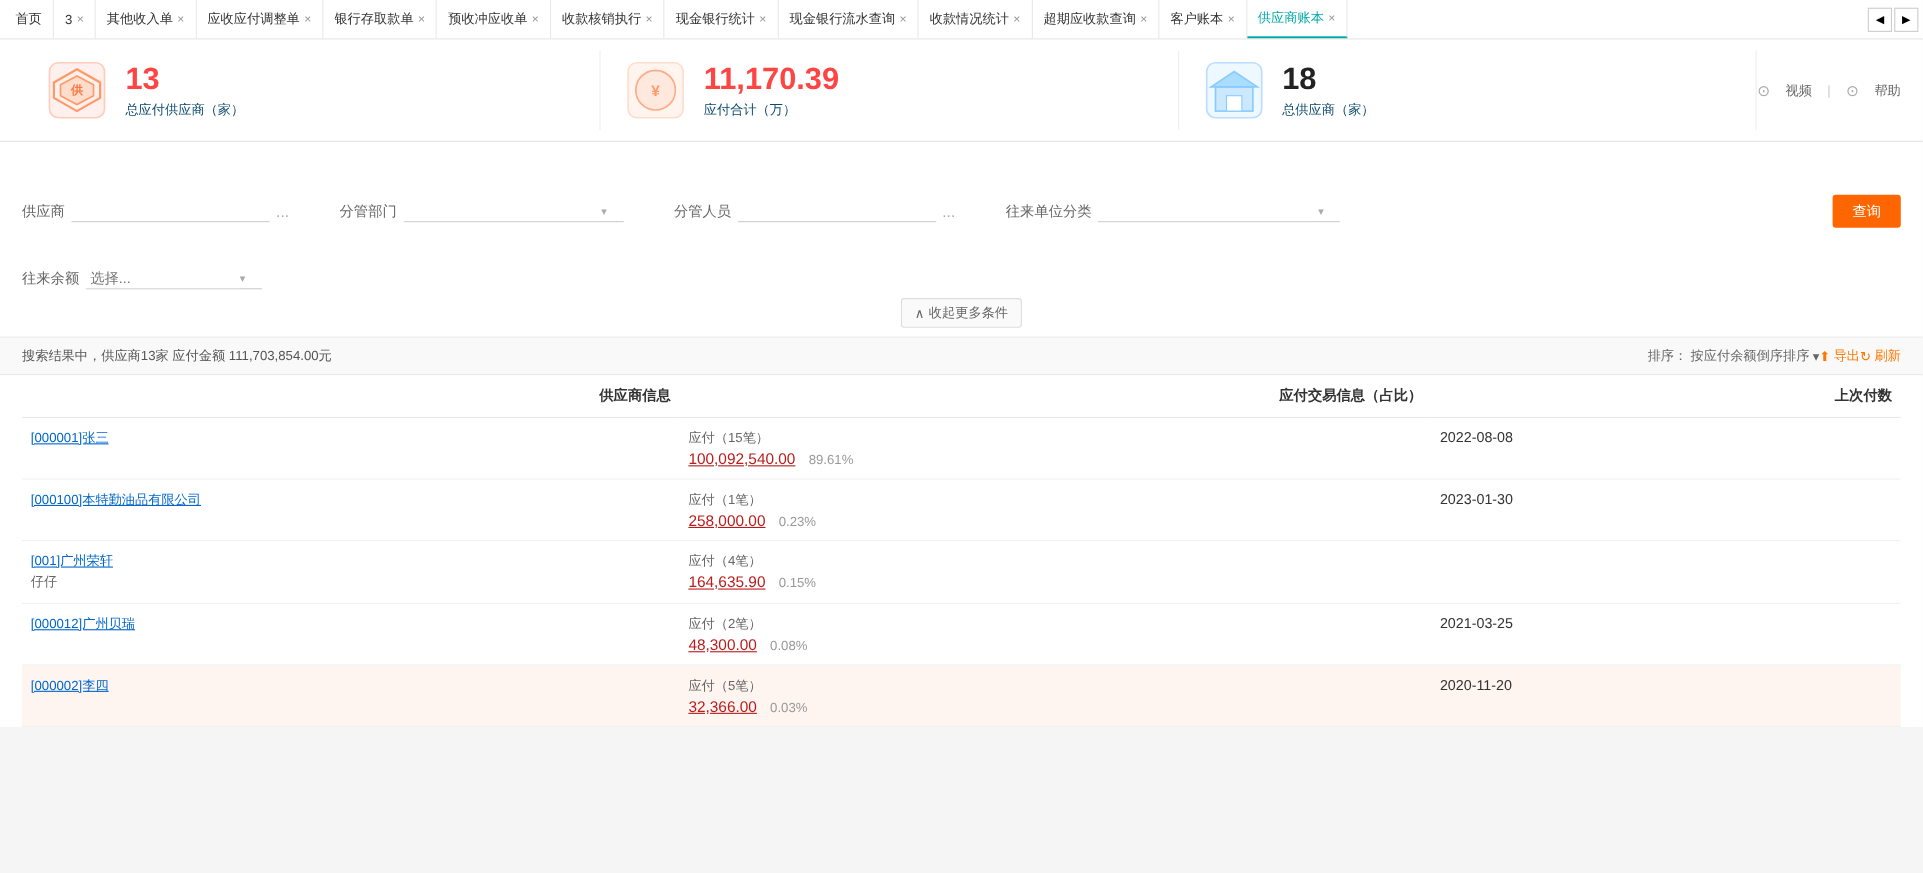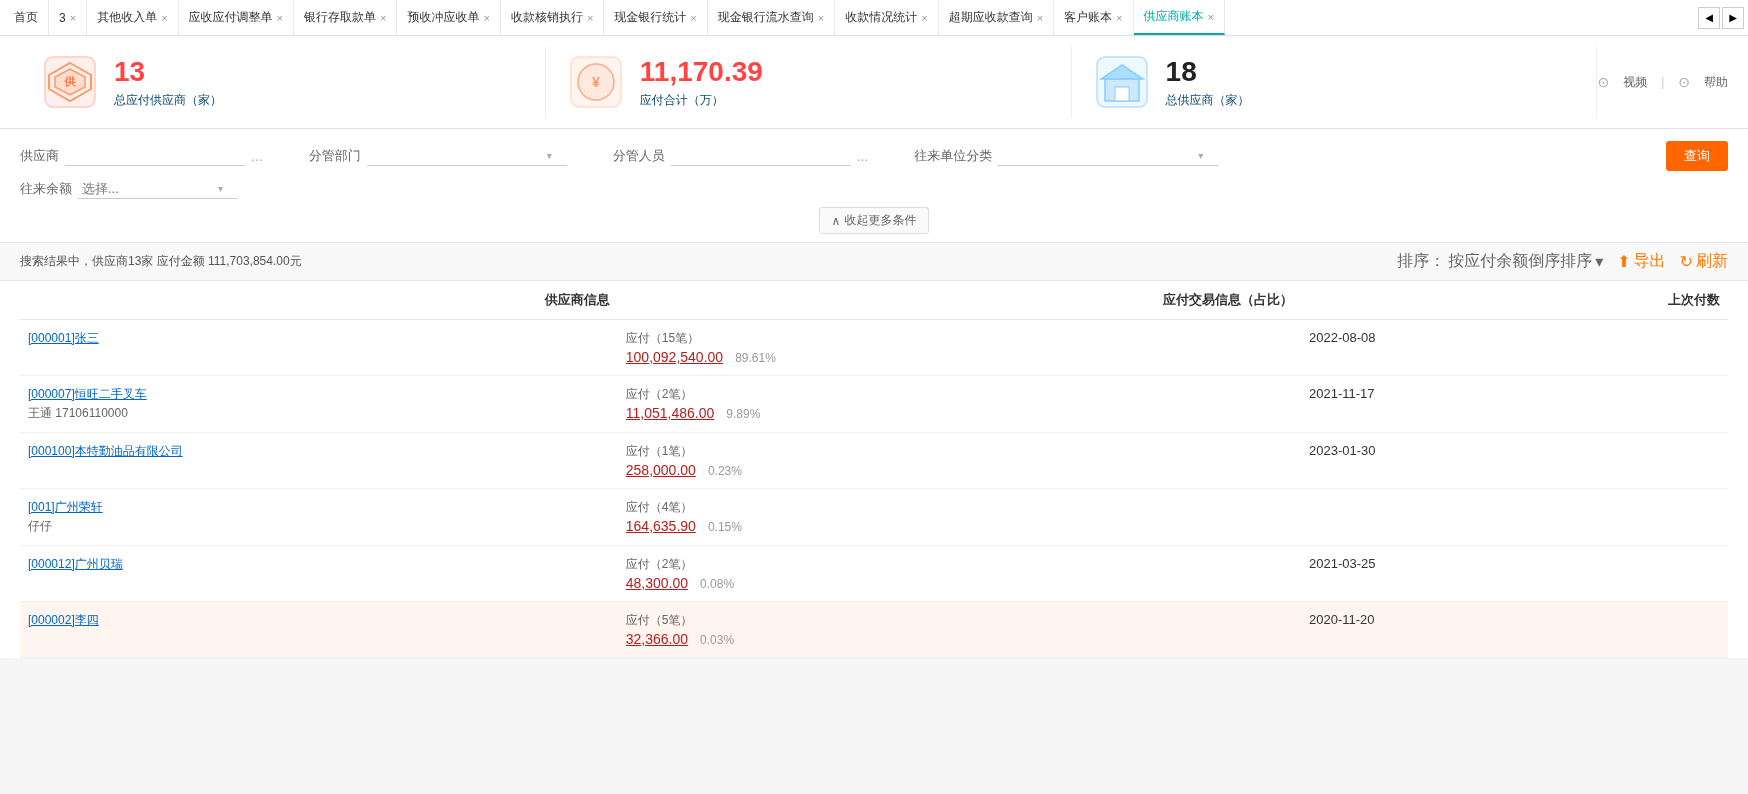--- a/index.html
+++ b/index.html
@@ -80,20 +80,21 @@
     .filter-area {
       background: #fff;
       padding: 12px 20px 8px;
       border-bottom: 1px solid #e8e8e8;
     }
     .filter-row {
       display: flex;
       align-items: center;
       gap: 16px;
       margin-bottom: 8px;
+      margin-top: 36px;
     }
     .filter-item {
       display: flex;
       align-items: center;
       gap: 6px;
     }
     .filter-label { color: #666; font-size: 13px; white-space: nowrap; }
     .filter-input {
       border: none;
       border-bottom: 1px solid #ccc;
@@ -137,22 +138,21 @@
       display: flex;
       align-items: center;
       justify-content: space-between;
       border-bottom: 1px solid #e8e8e8;
       font-size: 12px;
       color: #555;
     }
     .results-actions {
       display: flex;
       align-items: center;
-      gap: 14px;
-      font-size: 16px;
+      font-size: 12px;
       color: #666;
     }
     .sort-select {
       color: #666;
       cursor: pointer;
       display: flex;
       align-items: center;
       gap: 3px;
     }
     .action-link {
@@ -404,28 +404,20 @@
         </tr>
       </thead>
       <tbody id="table-body">
       <tr>
             <td class="col-supplier"><a class="supplier-link">[000001]张三</a></td>
             <td class="col-transaction">
               <div class="amount-info">应付（15笔）</div>
               <div><a class="amount-value">100,092,540.00</a><span class="percent">89.61%</span></div>
             </td>
             <td class="col-lastpay"><span class="date-value">2022-08-08</span></td>
-          </tr>
-          <tr>
-            <td class="col-supplier"><a class="supplier-link">[000007]恒旺二手叉车</a><div class="supplier-sub">王通  17106110000</div></td>
-            <td class="col-transaction">
-              <div class="amount-info">应付（2笔）</div>
-              <div><a class="amount-value">11,051,486.00</a><span class="percent">9.89%</span></div>
-            </td>
-            <td class="col-lastpay"><span class="date-value">2021-11-17</span></td>
           </tr>
           <tr>
             <td class="col-supplier"><a class="supplier-link">[000100]本特勤油品有限公司</a></td>
             <td class="col-transaction">
               <div class="amount-info">应付（1笔）</div>
               <div><a class="amount-value">258,000.00</a><span class="percent">0.23%</span></div>
             </td>
             <td class="col-lastpay"><span class="date-value">2023-01-30</span></td>
           </tr>
           <tr>

